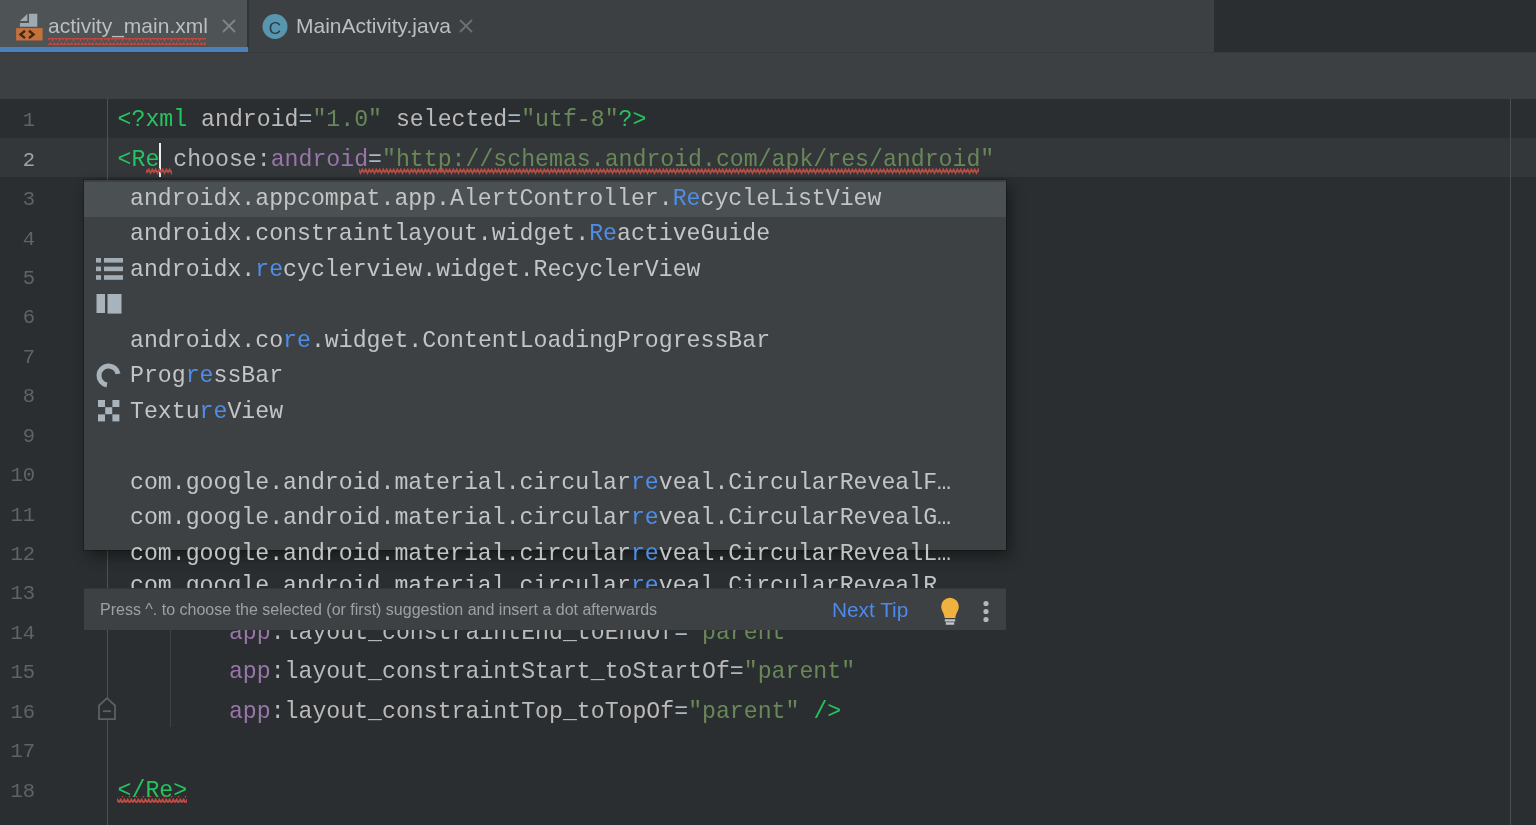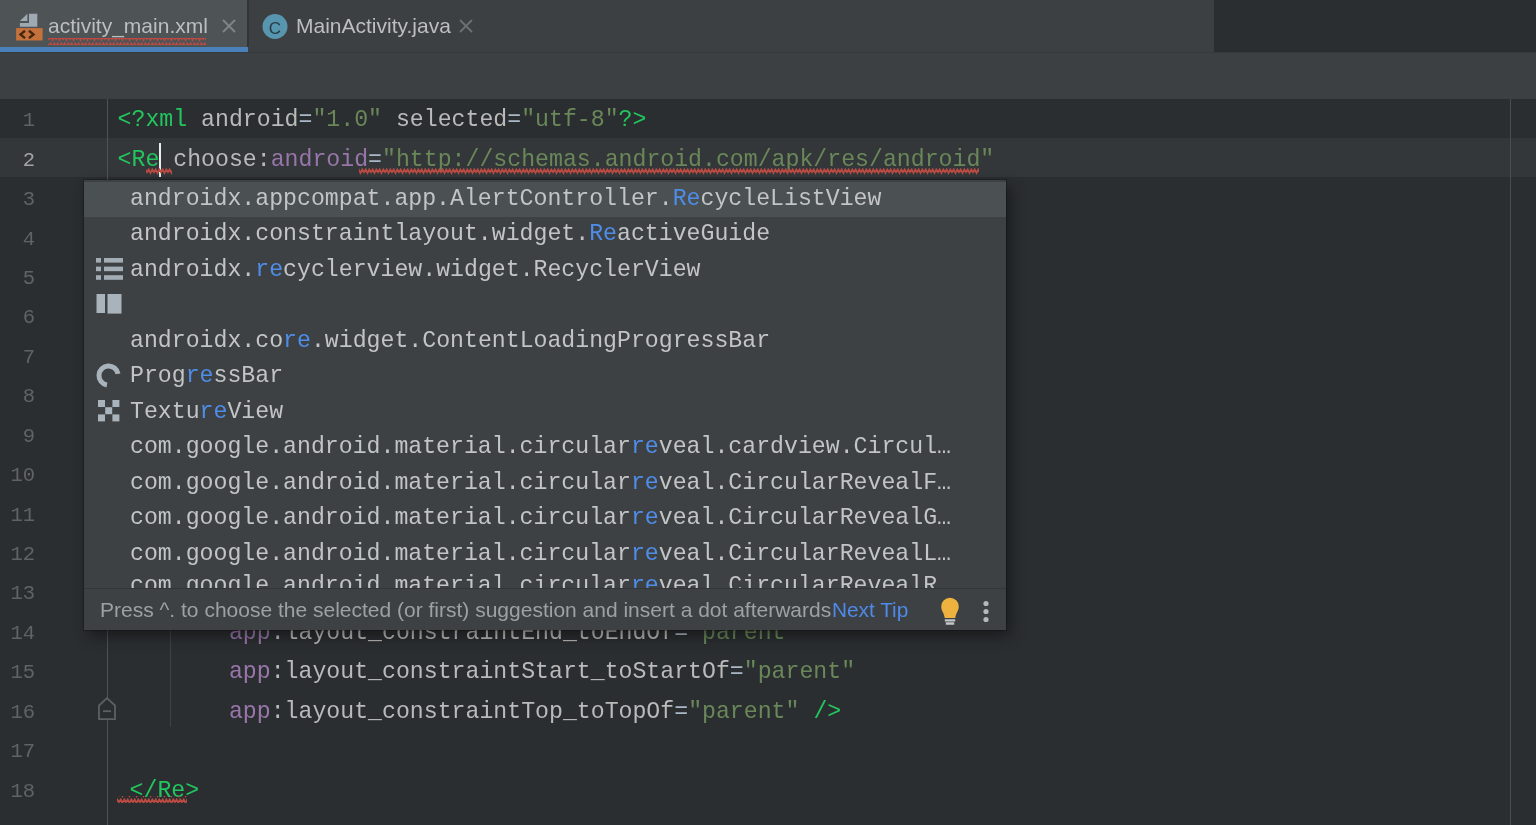--- a/index.html
+++ b/index.html
@@ -16,28 +16,28 @@
   #editor{position:absolute;left:0;top:99px;width:1536px;height:726px;background:#2B2E30;}
   #caretline{position:absolute;left:0;top:137.9px;width:1536px;height:39.4px;background:#333739;}
   #marginline{position:absolute;left:1510px;top:99px;width:1px;height:726px;background:#4A4E50;}
   #gutterline{position:absolute;left:107px;top:99px;width:1px;height:726px;background:#4E5254;}
   #indentguide{position:absolute;left:170px;top:600px;width:1px;height:127px;background:#3E4244;}
   .gnum{position:absolute;width:35px;text-align:right;color:#606366;line-height:39.43px;height:39.43px;font-size:20.5px;}
   .cline{position:absolute;left:117.6px;line-height:39.43px;height:39.43px;color:#A9B7C6;}
   .tag{color:#22c55e;} .attr{color:#BABABA;} .ns{color:#9876AA;} .str{color:#6A8759;}
   #caret{position:absolute;left:159px;top:143px;width:2px;height:34px;background:#ECECEC;z-index:4;}
   
-  #popup{position:absolute;left:84px;top:179.5px;width:922px;height:450px;background:#3D4143;
+  #popup{position:absolute;left:84px;top:179.5px;width:922px;height:370px;background:#3D4143;
          box-shadow:0 0 0 1px rgba(0,0,0,0.22), 4px 6px 14px rgba(0,0,0,0.45);z-index:6;}
   #plist{position:absolute;left:0;top:0;width:922px;height:408.5px;overflow:hidden;}
   .prow{position:absolute;left:0;width:922px;height:35.5px;line-height:35.5px;color:#C2C4C5;padding-left:46px;box-sizing:border-box;}
   .sel{background:#4B5052;}
   .m{color:#4E8DE8;}
   #pfooter{position:absolute;left:0;top:408.5px;width:922px;height:41.5px;background:#3D4143;border-top:1px solid #333638;box-sizing:border-box;font-family:"Liberation Sans",sans-serif;}
-  #ftext{position:absolute;left:16px;top:0;height:41.5px;line-height:41.5px;font-size:21px;color:#9DA1A4;}
+  #ftext{position:absolute;left:16px;top:0;height:41.5px;line-height:41.5px;font-size:16px;color:#9DA1A4;}
   #nexttip{position:absolute;left:748px;top:0;height:41.5px;line-height:41.5px;font-size:20.8px;color:#4E8AE9;}
   svg.ovl{position:absolute;left:0;top:0;pointer-events:none;}
 </style>
 </head>
 <body>
 <div id="root">
 
   <div id="tabbar">
     <div id="tab1"></div>
     <div id="tab1blue"></div>
@@ -94,21 +94,21 @@
     <div class="gnum" style="top:732.1px;">17</div>
     <div class="gnum" style="top:771.5px;">18</div>
   </div>
 
   <div id="code" class="mono">
     <div class="cline" style="top:101.3px;"><span class="tag">&lt;?xml</span><span class="attr"> android</span>=<span class="str">"1.0"</span><span class="attr"> selected</span>=<span class="str">"utf-8"</span><span class="tag">?&gt;</span></div>
     <div class="cline" style="top:140.7px;"><span class="tag">&lt;Re</span><span class="attr"> choose:</span><span class="ns">android</span>=<span class="str">"http://schemas.android.com/apk/res/android"</span></div>
     <div class="cline" style="top:613.8px;">        <span class="ns">app</span><span class="attr">:layout_constraintEnd_toEndOf</span>=<span class="str">"parent"</span></div>
     <div class="cline" style="top:653.2px;">        <span class="ns">app</span><span class="attr">:layout_constraintStart_toStartOf</span>=<span class="str">"parent"</span></div>
     <div class="cline" style="top:692.7px;">        <span class="ns">app</span><span class="attr">:layout_constraintTop_toTopOf</span>=<span class="str">"parent"</span> <span class="tag">/&gt;</span></div>
-    <div class="cline" style="top:771.5px;margin-left:12px;"><span class="tag">&lt;/Re&gt;</span></div>
+    <div class="cline" style="top:771.5px;"><span class="tag">&lt;/Re&gt;</span></div>
   </div>
   <div id="caret"></div>
 
   <svg class="ovl" width="26" height="30" style="left:94px;top:695px;z-index:3;">
     <path d="M13 3.2 L21 10.5 L21 24.2 L5 24.2 L5 10.5 Z" fill="#2B2E30" stroke="#5C6062" stroke-width="1.8"></path>
     <path d="M9 16.2 L17 16.2" stroke="#5C6062" stroke-width="1.8"></path>
   </svg>
 
   <svg class="ovl" width="1536" height="825" style="left:0;top:0;z-index:7;">
     <defs>
@@ -123,21 +123,20 @@
   </svg>
 
   <div id="popup" class="mono">
     <div id="plist">
       <div class="prow sel" style="top:2px;">androidx.appcompat.app.AlertController.<span class="m">Re</span>cycleListView</div>
       <div class="prow" style="top:37.5px;">androidx.constraintlayout.widget.<span class="m">Re</span>activeGuide</div>
       <div class="prow" style="top:73px;">androidx.<span class="m">re</span>cyclerview.widget.RecyclerView</div>
       <div class="prow" style="top:144px;">androidx.co<span class="m">re</span>.widget.ContentLoadingProgressBar</div>
       <div class="prow" style="top:215px;">Textu<span class="m">re</span>View</div>
       <div class="prow" style="top:179.5px;">Prog<span class="m">re</span>ssBar</div>
-      <div class="prow" style="top:250.5px;">com.google.android.material.circular<span class="m">re</span>veal.cardview.Circul…</div>
       <div class="prow" style="top:286px;">com.google.android.material.circular<span class="m">re</span>veal.CircularRevealF…</div>
       <div class="prow" style="top:321.5px;">com.google.android.material.circular<span class="m">re</span>veal.CircularRevealG…</div>
       <div class="prow" style="top:357px;">com.google.android.material.circular<span class="m">re</span>veal.CircularRevealL…</div>
       <div class="prow" style="top:389px;">com.google.android.material.circular<span class="m">re</span>veal.CircularRevealR</div>
     </div>
     
     <svg class="ovl" width="30" height="24" style="left:12px;top:77px;">
       <g fill="#A3ADB5">
         <rect x="0" y="1" width="5" height="4.6"></rect>
           <rect x="8" y="1" width="19" height="4.6"></rect>

